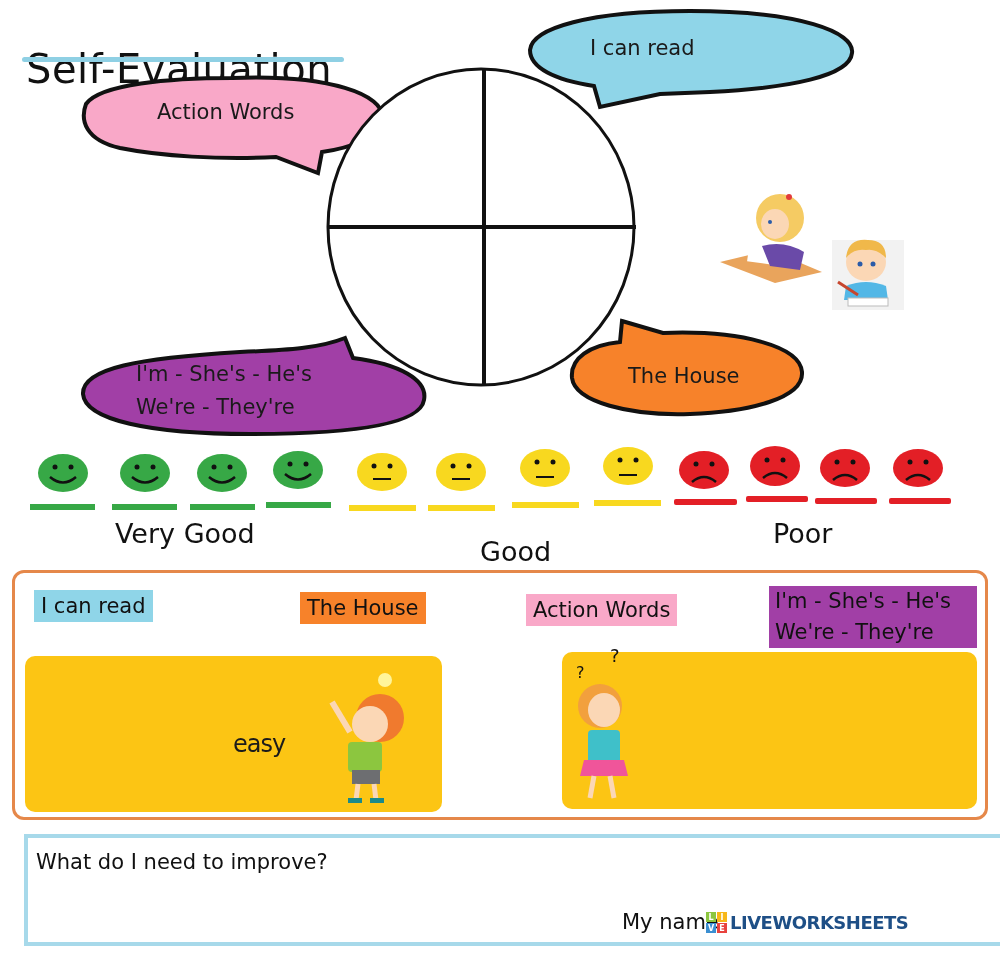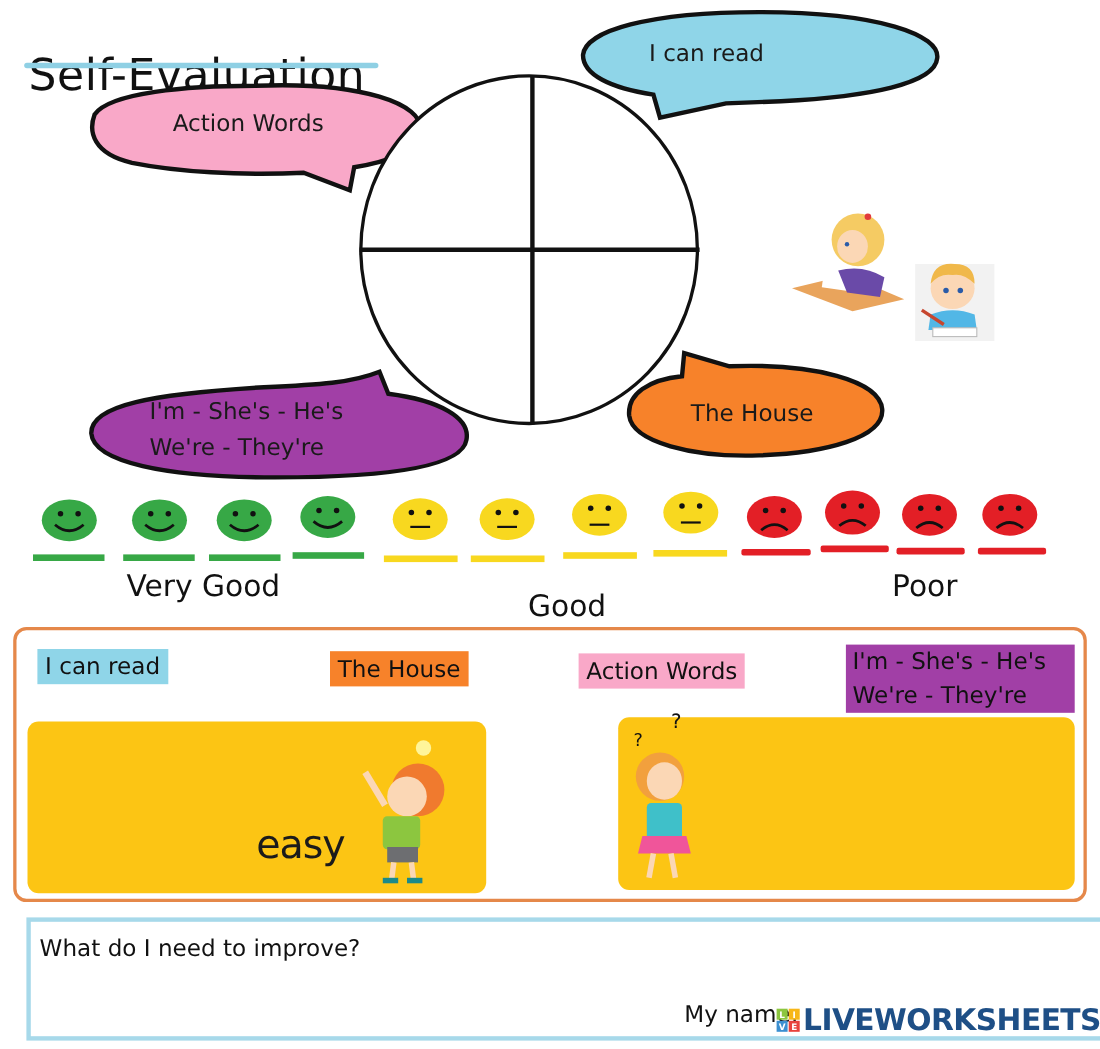--- a/index.html
+++ b/index.html
@@ -14,21 +14,21 @@
   .chip{position:absolute;font-size:21px;padding:2px 7px;line-height:28px;color:#111;white-space:nowrap;}
   .chip.two{line-height:31px;padding:0 6px;}
   .yellow-box{position:absolute;background:#fcc514;border-radius:10px;}
   .word{position:absolute;font-family:"DejaVu Sans",sans-serif;color:#1b1b1b;}
   .improve{left:24px;top:834px;width:982px;height:112px;border:4px solid #a7d9ea;box-sizing:border-box;}
   .improve-q{position:absolute;left:8px;top:12px;font-size:21px;}
   .myname{position:absolute;left:594px;top:72px;font-size:21px;}
   .brand{position:absolute;left:706px;top:912px;display:flex;align-items:center;gap:3px;}
   .brand-tiles{display:grid;grid-template-columns:10px 10px;grid-template-rows:10px 10px;gap:1px;}
   .brand-tiles span{font-size:8px;font-weight:bold;color:#fff;display:flex;align-items:center;justify-content:center;}
-  .brand-text{font-family:"DejaVu Sans",sans-serif;font-weight:bold;font-size:27px;color:#1e4f86;letter-spacing:-0.5px;}
+  .brand-text{font-family:"DejaVu Sans",sans-serif;font-weight:bold;font-size:18px;color:#1e4f86;letter-spacing:-0.5px;}
 </style>
 </head>
 <body>
 
 <div class="abs title">Self-Evaluation</div>
 <div class="abs title-underline"></div>
 
 <svg class="main" width="1000" height="560" viewBox="0 0 1000 560">
 
   <g>
@@ -165,21 +165,21 @@
 </svg>
 
 <div class="bubble-text" style="left:157px;top:96px;">Action Words</div>
 <div class="bubble-text" style="left:590px;top:32px;">I can read</div>
 <div class="bubble-text" style="left:136px;top:358px;">I'm - She's - He's</div>
 <div class="bubble-text" style="left:136px;top:391px;">We're - They're</div>
 <div class="bubble-text" style="left:628px;top:360px;">The House</div>
 
 <div class="label" style="left:115px;top:518px;">Very Good</div>
 <div class="label" style="left:480px;top:508px;margin-top:28px;">Good</div>
-<div class="label" style="left:811px;top:518px;">Poor</div>
+<div class="label" style="left:773px;top:518px;">Poor</div>
 
 <div class="abs frame"></div>
 
 <div class="chip" style="left:34px;top:590px;background:#8fd5e8;">I can read</div>
 <div class="chip" style="left:300px;top:592px;background:#f7822a;">The House</div>
 <div class="chip" style="left:526px;top:594px;background:#f9a8c8;">Action Words</div>
 <div class="chip two" style="left:769px;top:586px;background:#a13fa6;width:196px;">
   <div>I'm - She's - He's</div>
   <div>We're - They're</div>
 </div>
@@ -190,21 +190,21 @@
     <ellipse cx="70" cy="58" rx="24" ry="24" fill="#f07a2e"></ellipse>
     <ellipse cx="60" cy="64" rx="18" ry="18" fill="#fbd7b5"></ellipse>
     <line x1="40" y1="72" x2="22" y2="42" stroke="#fbd7b5" stroke-width="6"></line>
     <rect x="38" y="82" width="34" height="30" rx="4" fill="#8cc63f"></rect>
     <rect x="42" y="110" width="28" height="14" fill="#6d6e71"></rect>
     <line x1="48" y1="124" x2="46" y2="140" stroke="#fbd7b5" stroke-width="5"></line>
     <line x1="64" y1="124" x2="66" y2="140" stroke="#fbd7b5" stroke-width="5"></line>
     <rect x="38" y="138" width="14" height="5" fill="#1b8a8a"></rect>
       <rect x="60" y="138" width="14" height="5" fill="#1b8a8a"></rect>
   </svg>
-  <div class="word" style="left:208px;top:92px;font-size:36px;letter-spacing:-1px;text-align:center;">easy</div>
+  <div class="word" style="left:208px;top:74px;font-size:24px;letter-spacing:-1px;text-align:center;">easy</div>
 </div>
 
 <div class="yellow-box" style="left:562px;top:652px;width:415px;height:157px;">
   <svg width="80" height="160" viewBox="0 0 80 160" style="position:absolute;left:6px;top:-4px;">
     <text x="42" y="14" font-size="18" fill="#111">?</text>
     <text x="8" y="30" font-size="16" fill="#111">?</text>
     <ellipse cx="32" cy="58" rx="22" ry="22" fill="#f2a03d"></ellipse>
     <ellipse cx="36" cy="62" rx="16" ry="17" fill="#fbd7b5"></ellipse>
     <rect x="20" y="82" width="32" height="36" rx="4" fill="#3fc0c9"></rect>
     <path d="M16,112 L56,112 L60,128 L12,128 Z" fill="#f0559a"></path>

